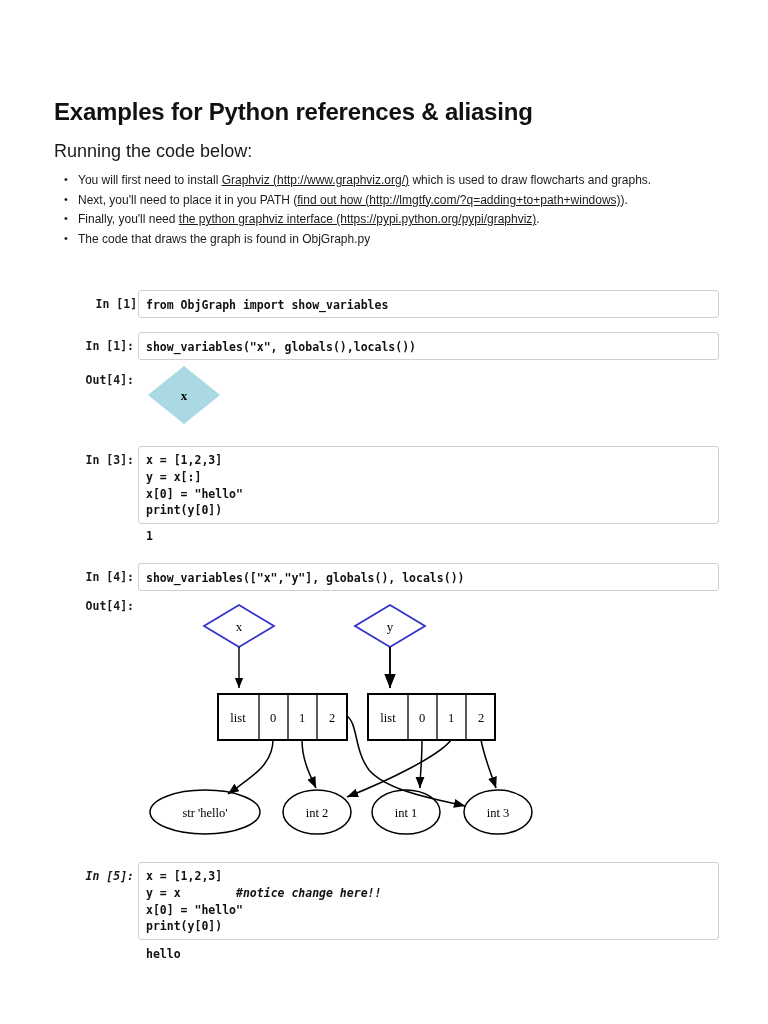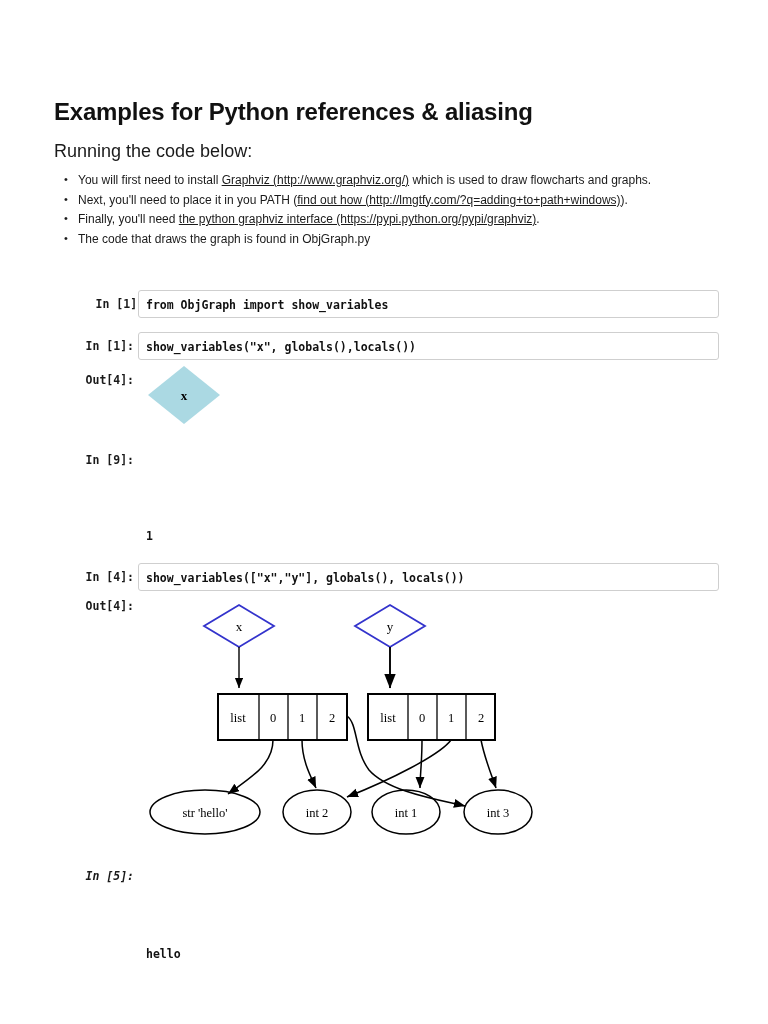--- a/index.html
+++ b/index.html
@@ -148,21 +148,25 @@
   <div class="prompt" style="left:62px; top:339px;">In [1]:</div>
   <div class="input-box" style="top:332px; height:28px;">show_variables("x", globals(),locals())</div>
 
   <div class="prompt" style="left:62px; top:373px;">Out[4]:</div>
 
   <svg class="graph-svg" style="left:142px; top:362px;" width="120" height="72" viewBox="0 0 120 72">
     <polygon points="42,4 78,33 42,62 6,33" fill="#abd9e3" stroke="none"></polygon>
     <text class="gnode-text" x="42" y="38" text-anchor="middle" font-weight="bold">x</text>
   </svg>
 
-  <div class="prompt" style="left:62px; top:453px;">In [9]:</div>
+  <div class="prompt" style="left:62px; top:453px;">In [3]:</div>
+  <div class="input-box" style="top:446px; height:78px; padding-top:5px;"><span>x = [1,2,3]</span>
+<span>y = x[:]</span>
+<span>x[0] = "hello"</span>
+<span>print(y[0])</span></div>
   <div class="stdout" style="top:529px;">1</div>
 
   <div class="prompt" style="left:62px; top:570px;">In [4]:</div>
   <div class="input-box" style="top:563px; height:28px;">show_variables(["x","y"], globals(), locals())</div>
 
   <div class="prompt" style="left:62px; top:599px;">Out[4]:</div>
 
   <svg class="graph-svg" style="left:140px; top:600px;" width="410" height="245" viewBox="0 0 410 245">
     <defs>
       <marker id="arrowhead" markerWidth="9" markerHeight="9" refX="7.4" refY="3" orient="auto" markerUnits="strokeWidth">
@@ -225,15 +229,19 @@
     <path d="M207,116 C218,124 214,150 229,170 C248,192 300,200 325,206" fill="none" stroke="#000000" stroke-width="1.5" marker-end="url(#arrowhead)"></path>
 
     <path d="M282,140 C282,162 280,176 280,188" fill="none" stroke="#000000" stroke-width="1.5" marker-end="url(#arrowhead)"></path>
 
     <path d="M311,140 C300,155 250,180 207,197" fill="none" stroke="#000000" stroke-width="1.5" marker-end="url(#arrowhead)"></path>
 
     <path d="M341,140 C345,160 352,176 356,188" fill="none" stroke="#000000" stroke-width="1.5" marker-end="url(#arrowhead)"></path>
   </svg>
 
   <div class="prompt" style="left:62px; top:869px;font-style:italic;">In [5]:</div>
+  <div class="input-box" style="top:862px; height:78px; padding-top:5px;"><span>x = [1,2,3]</span>
+<span>y = x</span>        <span class="code-comment">#notice change here!!</span>
+<span>x[0] = "hello"</span>
+<span>print(y[0])</span></div>
   <div class="stdout" style="top:947px;">hello</div>
 
 </div>
 
 </body></html>

